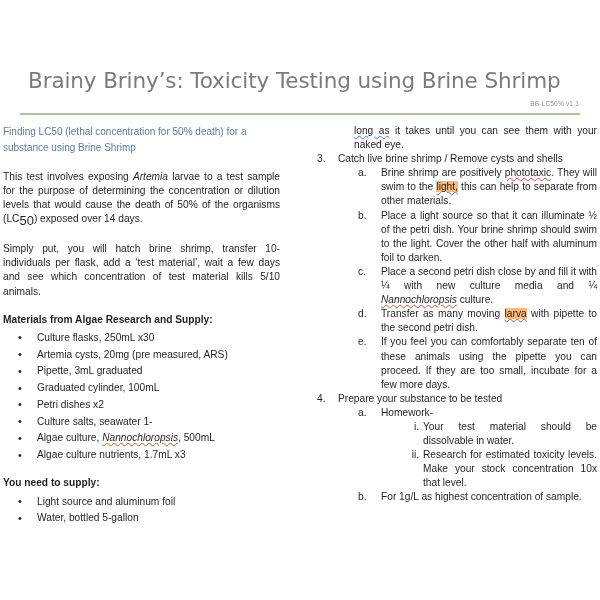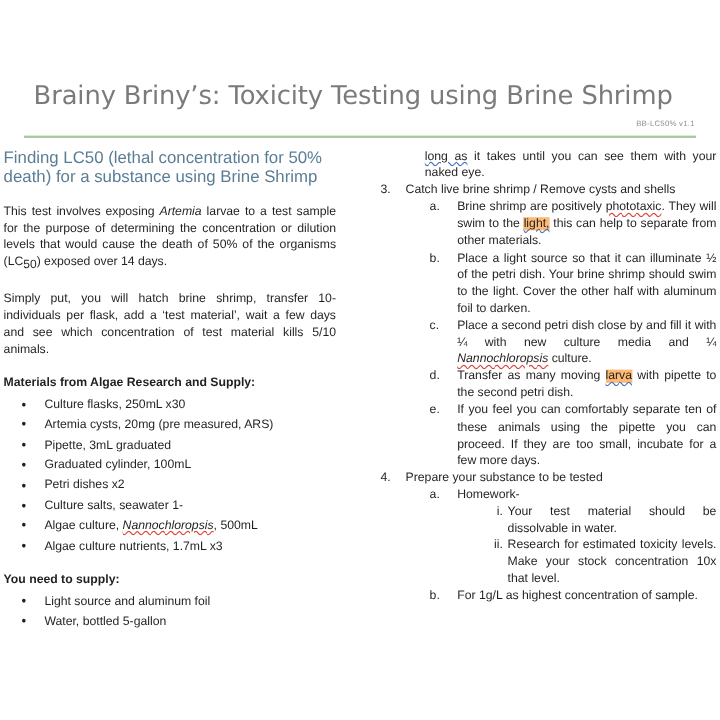--- a/index.html
+++ b/index.html
@@ -73,21 +73,21 @@
     left: 3px;
     width: 277px;
   }
   .col-right {
     left: 311px;
     width: 286px;
   }
 
   .subtitle {
     color: #5b7d94;
-    font-size: 14px;
+    font-size: 10px;
     line-height: 15.5px;
     margin: 0 0 15px 0;
     font-weight: 400;
   }
 
   p.body {
     margin: 0 0 14px 0;
     text-align: justify;
     text-justify: inter-word;
     hyphens: none;
@@ -108,21 +108,21 @@
   }
   ul.bullets li::before {
     content: "\2022";
     position: absolute;
     left: 15px;
     top: -0.5px;
     font-size: 11px;
   }
 
   .it { font-style: italic; }
-  .sub { font-size: 10px; vertical-align: -0.22em; }
+  .sub { font-size: 13px; vertical-align: -0.22em; }
 
   
   .sp-red {
     text-decoration: underline;
     text-decoration-style: wavy;
     text-decoration-color: #e0443e;
     text-decoration-thickness: 0.6px;
     text-underline-offset: 1px;
   }
   .sp-blue {

